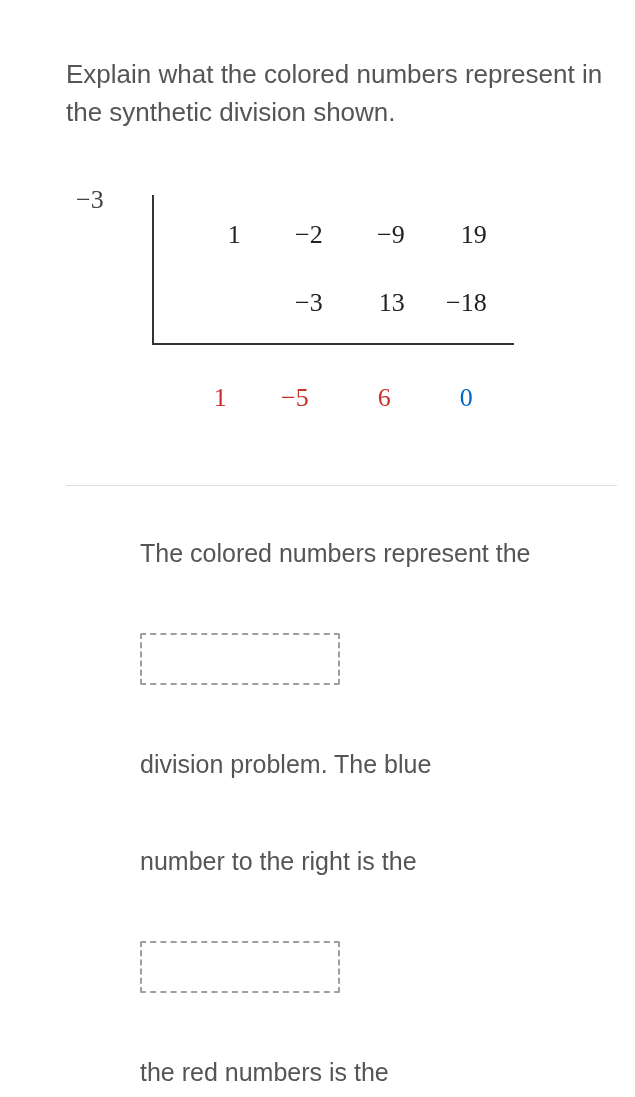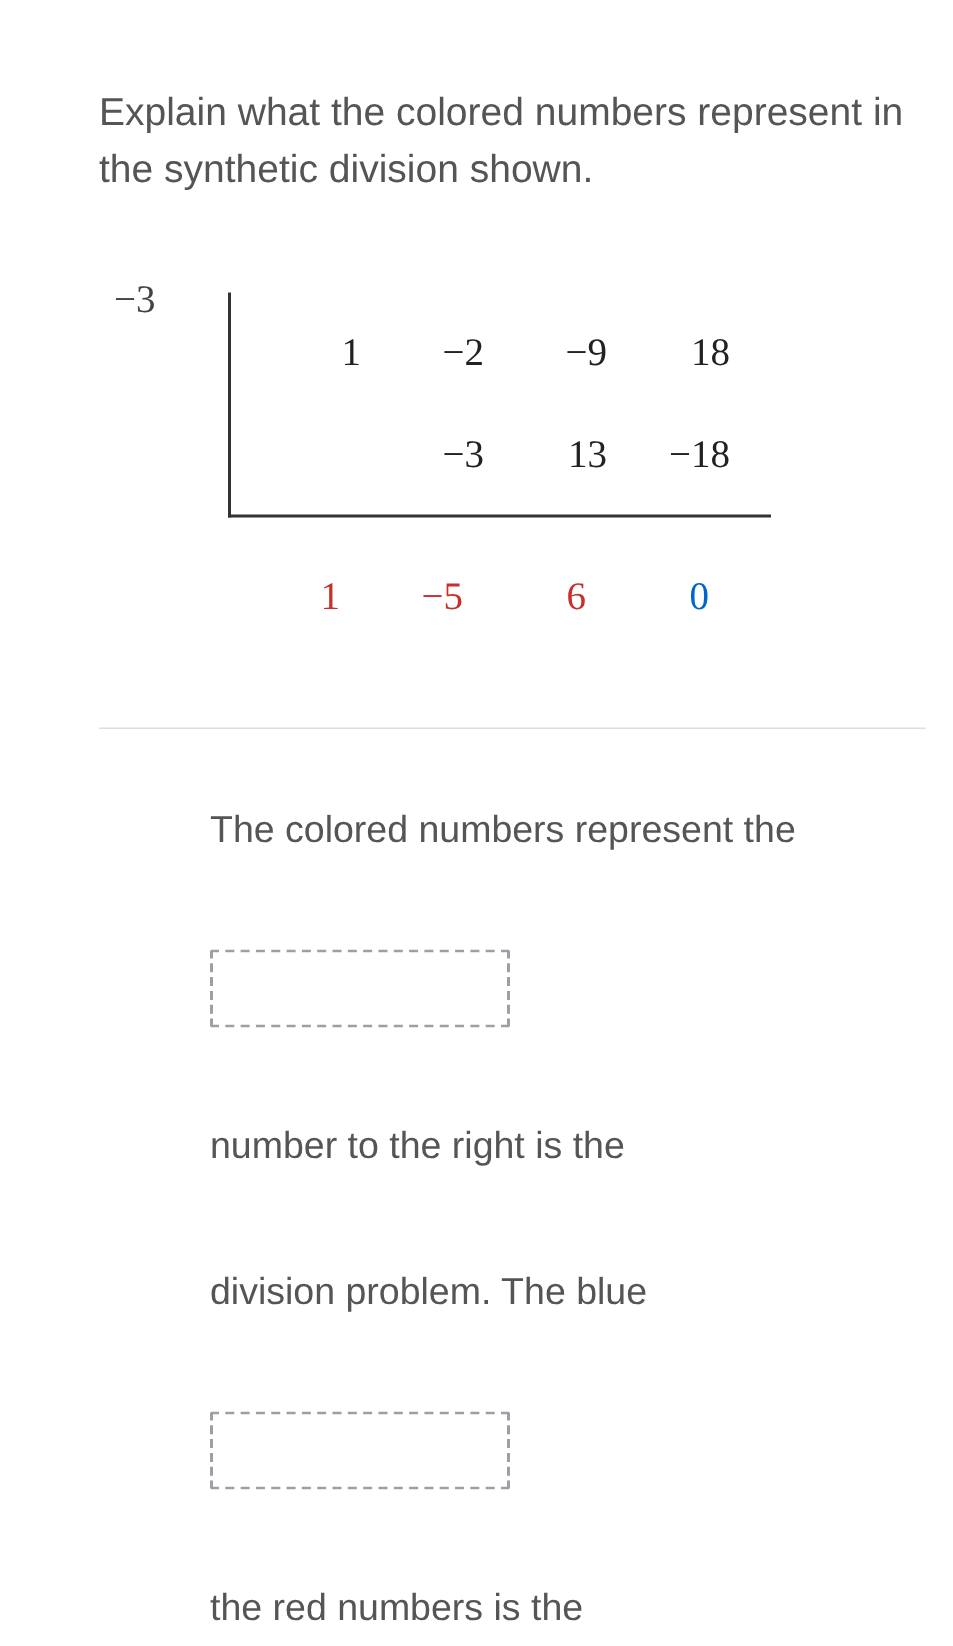--- a/index.html
+++ b/index.html
@@ -101,21 +101,21 @@
 <div class="question-prompt">Explain what the colored numbers represent in the synthetic division shown.</div>
 
 <div class="synthetic-division">
   <div class="divisor">−3</div>
   <div class="division-body">
     <div class="top-and-mid">
       <div class="num-row">
         <div class="num-cell">1</div>
         <div class="num-cell">−2</div>
         <div class="num-cell">−9</div>
-        <div class="num-cell">18</div>
+        <div class="num-cell">19</div>
       </div>
       <div class="num-row">
         <div class="num-cell"></div>
         <div class="num-cell">−3</div>
         <div class="num-cell">13</div>
         <div class="num-cell">−18</div>
       </div>
     </div>
     <div class="num-row bottom-row">
       <div class="num-cell red">1</div>
@@ -131,25 +131,25 @@
 
     <div class="answer-line">
       <span>The colored numbers represent the</span>
     </div>
 
     <div class="answer-line">
       <span class="drop-target"></span>
     </div>
 
     <div class="answer-line">
-      <span>number to the right is the</span>
+      <span>division problem.  The blue</span>
     </div>
 
     <div class="answer-line">
-      <span>division problem.  The blue</span>
+      <span>number to the right is the</span>
     </div>
 
     <div class="answer-line">
       <span class="drop-target"></span>
     </div>
 
     <div class="answer-line">
       <span>the red numbers is the</span>
     </div>
 

